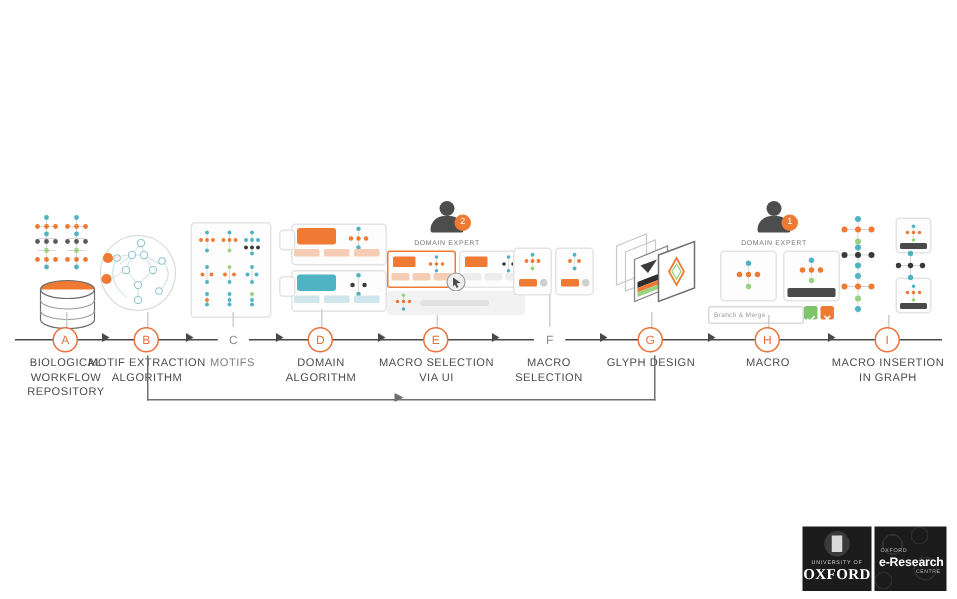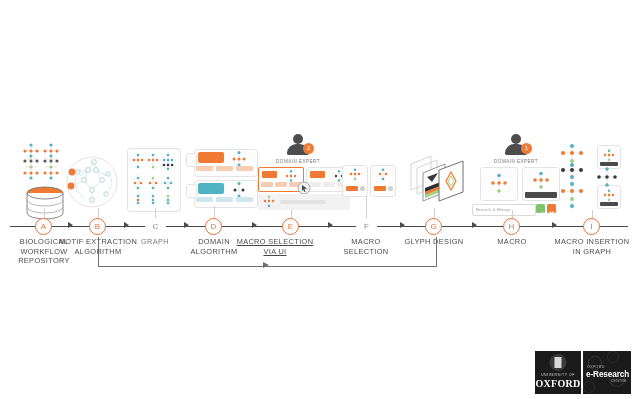--- a/index.html
+++ b/index.html
@@ -498,27 +498,27 @@
   <div class="label" style="left:-11px;">
     <div>BIOLOGICAL</div>
     <div>WORKFLOW</div>
     <div>REPOSITORY</div>
   </div>
   <div class="label" style="left:43px;">
     <div>MOTIF EXTRACTION</div>
     <div>ALGORITHM</div>
   </div>
   <div class="label" style="left:100px;color:#7d7d7d;">
-    <div>GRAPH</div>
+    <div>MOTIFS</div>
   </div>
   <div class="label" style="left:159px;">
     <div>DOMAIN</div>
     <div>ALGORITHM</div>
   </div>
-  <div class="label" style="left:220px;text-decoration:underline;">
+  <div class="label" style="left:236px;">
     <div>MACRO SELECTION</div>
     <div>VIA UI</div>
   </div>
   <div class="label" style="left:311px;">
     <div>MACRO</div>
     <div>SELECTION</div>
   </div>
   <div class="label" style="left:379px;">
     <div>GLYPH DESIGN</div>
   </div>

